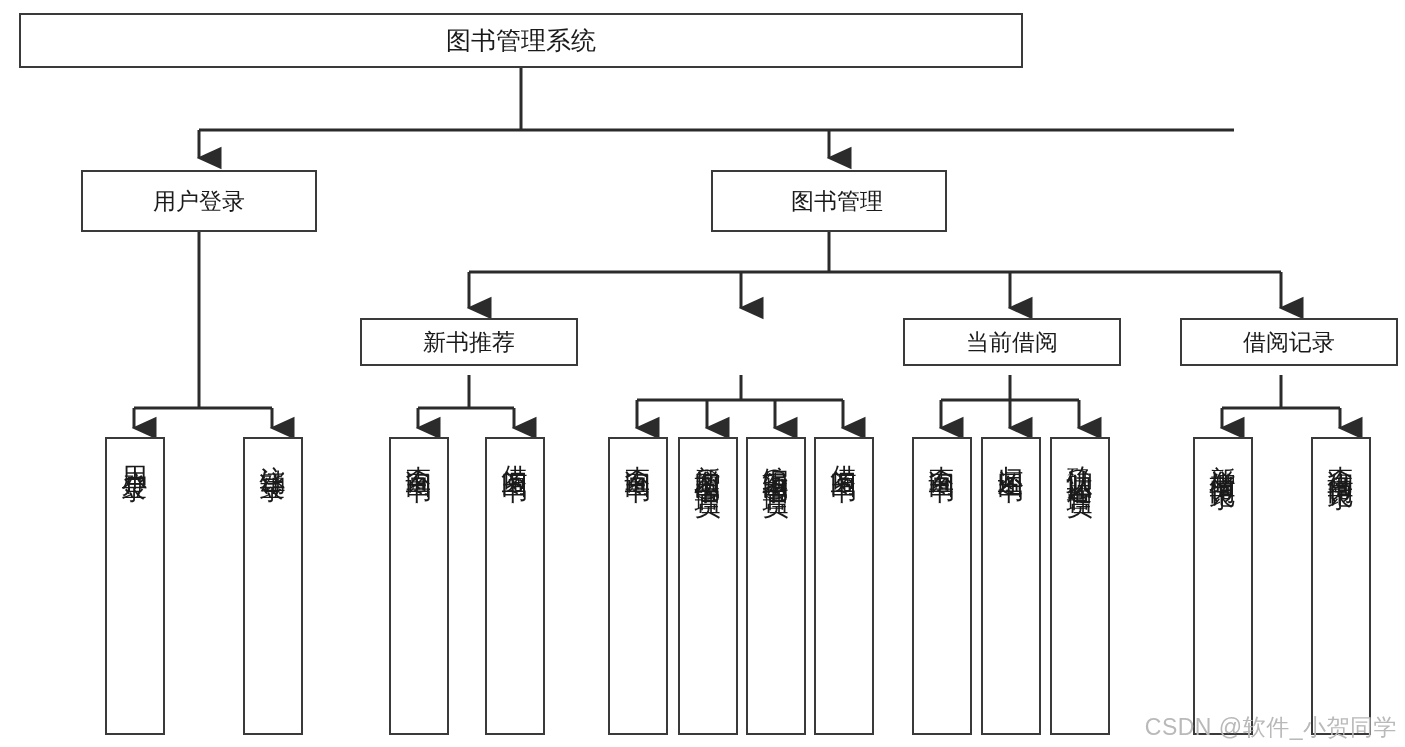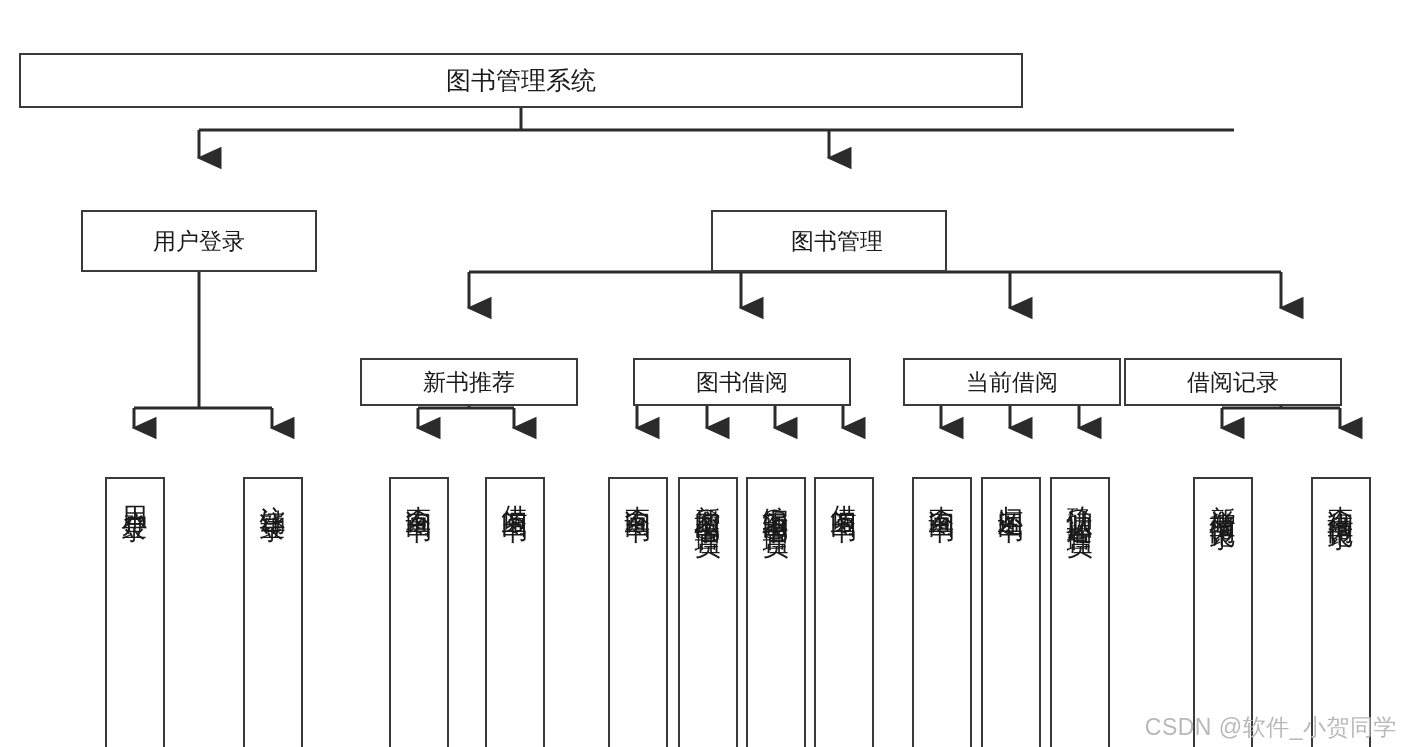--- a/index.html
+++ b/index.html
@@ -26,21 +26,20 @@
   }
   .node {
     position: absolute;
     box-sizing: border-box;
     border: 2.5px solid #3a3a3a;
     background: #ffffff;
     display: flex;
     align-items: center;
     justify-content: center;
     color: #1a1a1a;
-    margin-top: 40px;
   }
   .node-label {
     display: block;
     text-align: center;
     line-height: 1.0;
     white-space: nowrap;
   }
   
   #node-root {
     left: 19px;
@@ -67,21 +66,21 @@
     width: 218px;
     height: 48px;
     top: 318px;
   }
   .level2 .node-label {
     font-size: 23px;
   }
   #node-new-book-rec { left: 360px; }
   #node-book-borrow  { left: 633px; }
   #node-current-borrow { left: 903px; align-items: center; }
-  #node-borrow-record  { left: 1124px; }
+  #node-borrow-record  { left: 1180px; }
   
   .leaf {
     top: 437px;
     height: 298px;
     width: 60px;
     align-items: flex-start;
     padding-top: 6px;
   }
   .leaf .node-label {
     writing-mode: vertical-rl;
@@ -164,23 +163,20 @@
   <div class="node level1" id="node-user-login">
     <span class="node-label">用户登录</span>
   </div>
   <div class="node level1" id="node-book-manage">
     <span class="node-label">图书管理</span>
   </div>
 
   <div class="node level2" id="node-new-book-rec">
     <span class="node-label">新书推荐</span>
   </div>
-  <div class="node level2" id="node-book-borrow">
-    <span class="node-label">图书借阅</span>
-  </div>
   <div class="node level2" id="node-current-borrow">
     <span class="node-label">当前借阅</span>
   </div>
   <div class="node level2" id="node-borrow-record">
     <span class="node-label">借阅记录</span>
   </div>
 
   <div class="node leaf" style="left:105px;">
     <span class="node-label">用户登录</span>
   </div>

